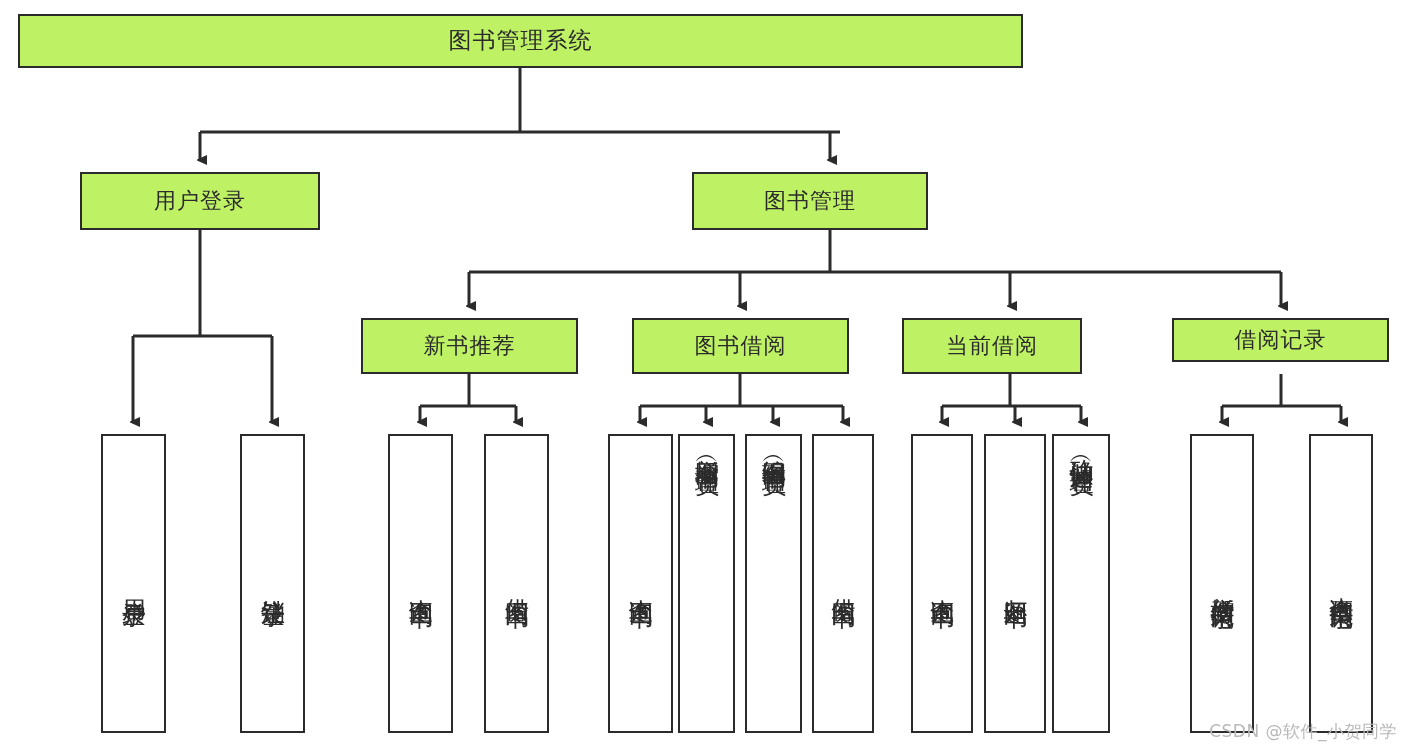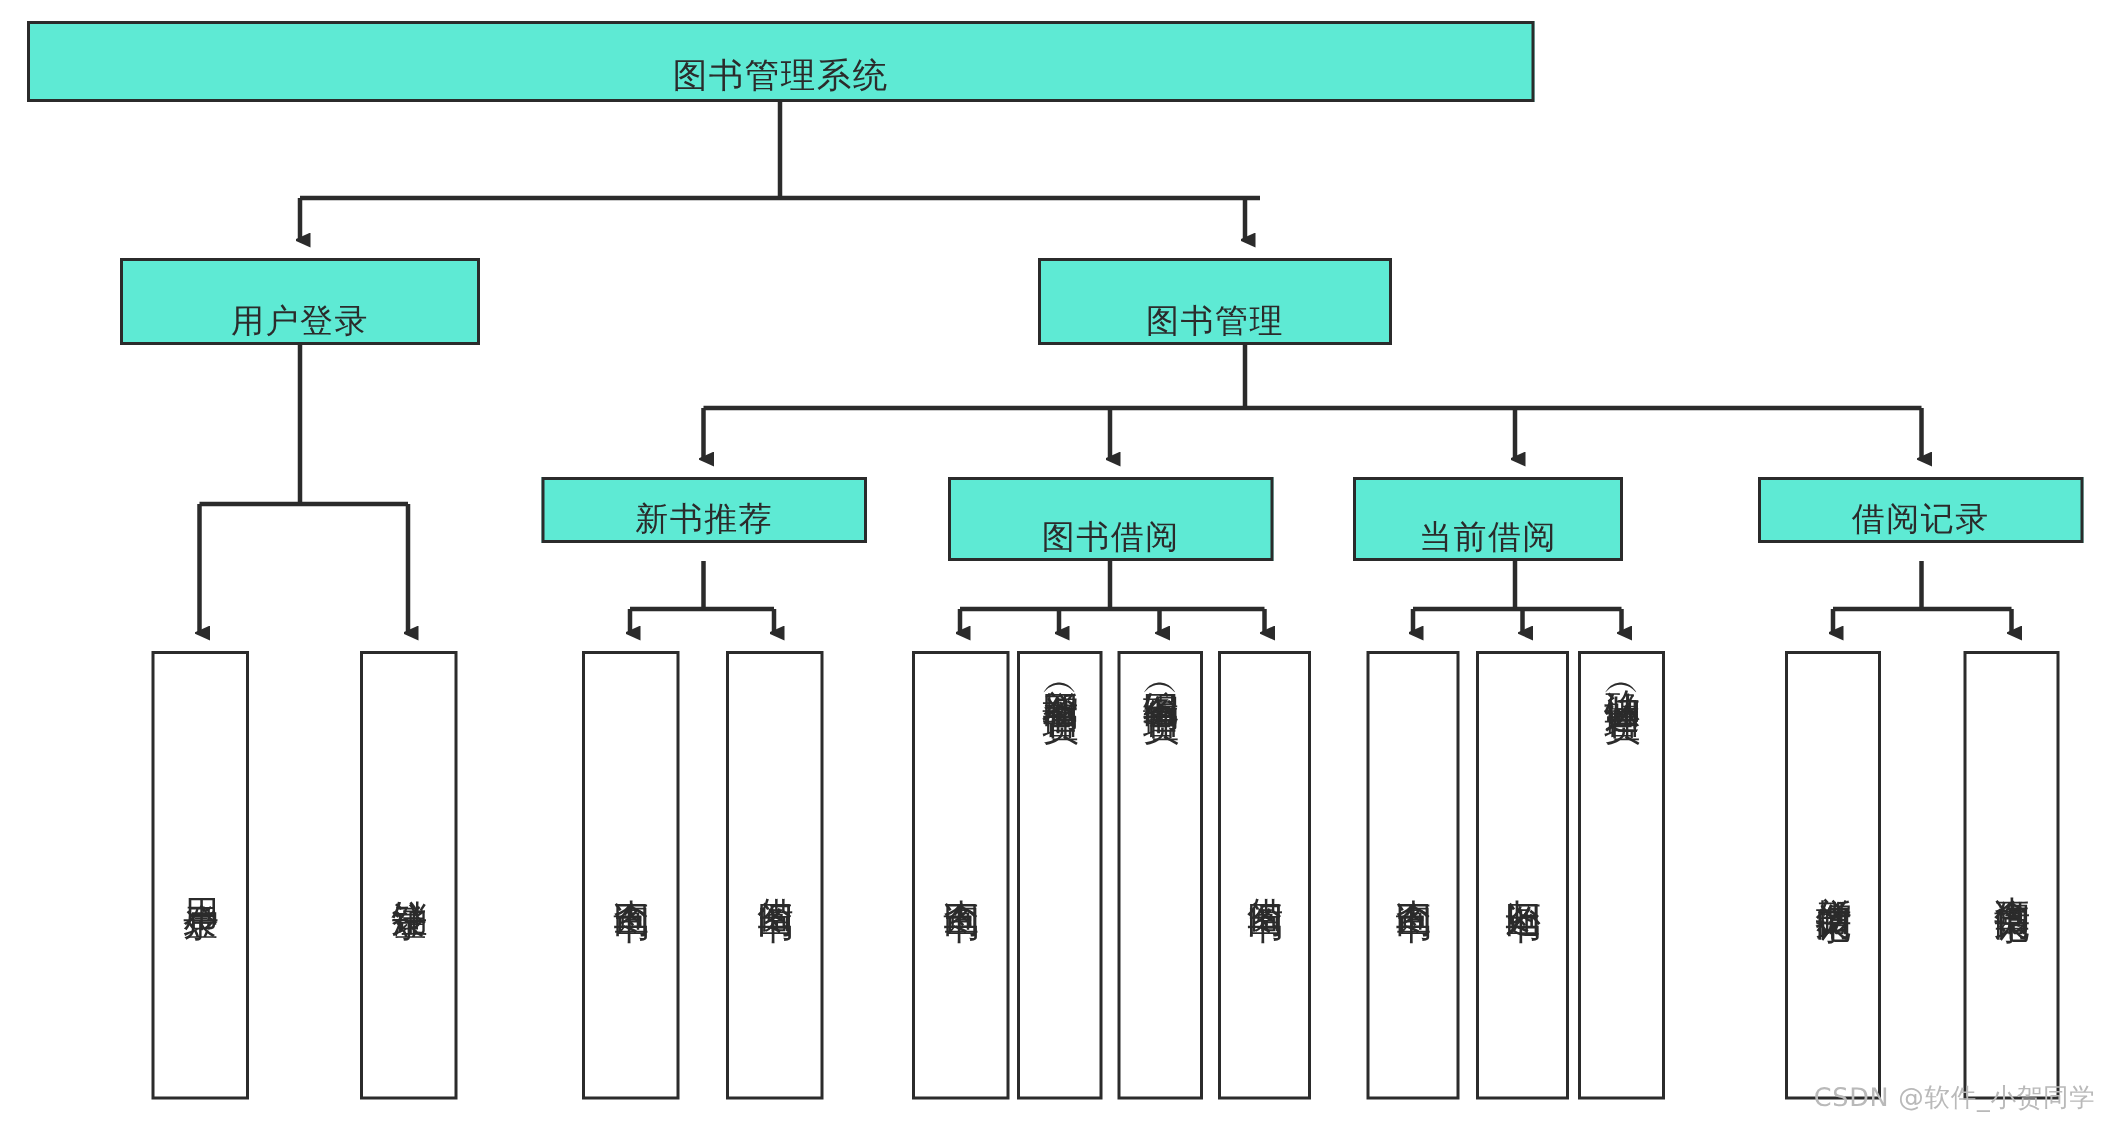--- a/index.html
+++ b/index.html
@@ -17,23 +17,23 @@
   svg#edges{
     position:absolute;
     left:0; top:0;
     width:1405px;
     height:747px;
   }
   .node{
     position:absolute;
     box-sizing:border-box;
     border:2px solid #2b2b2b;
-    background:#5eead4;
+    background:#bef264;
     display:flex;
-    align-items:flex-end;
+    align-items:center;
     justify-content:center;
     z-index:2;
   }
   .node .lbl{
     font-size:22px;
     line-height:1.2;
     color:#2b2b2b;
     white-space:nowrap;
     letter-spacing:1px;
   }
@@ -130,21 +130,21 @@
     <span class="lbl">图书管理系统</span>
   </div>
 
   <div class="node" id="n-l2-0" style="left: 80px; top: 172px; width: 240px; height: 58px;">
     <span class="lbl">用户登录</span>
   </div>
   <div class="node" id="n-l2-1" style="left: 692px; top: 172px; width: 236px; height: 58px;">
     <span class="lbl">图书管理</span>
   </div>
 
-  <div class="node" id="n-l3-0" style="left: 361px; top: 318px; width: 217px; height: 44px;">
+  <div class="node" id="n-l3-0" style="left: 361px; top: 318px; width: 217px; height: 56px;">
     <span class="lbl">新书推荐</span>
   </div>
   <div class="node" id="n-l3-1" style="left: 632px; top: 318px; width: 217px; height: 56px;">
     <span class="lbl">图书借阅</span>
   </div>
   <div class="node" id="n-l3-2" style="left: 902px; top: 318px; width: 180px; height: 56px;">
     <span class="lbl">当前借阅</span>
   </div>
   <div class="node" id="n-l3-3" style="left: 1172px; top: 318px; width: 217px; height: 44px;">
     <span class="lbl">借阅记录</span>

